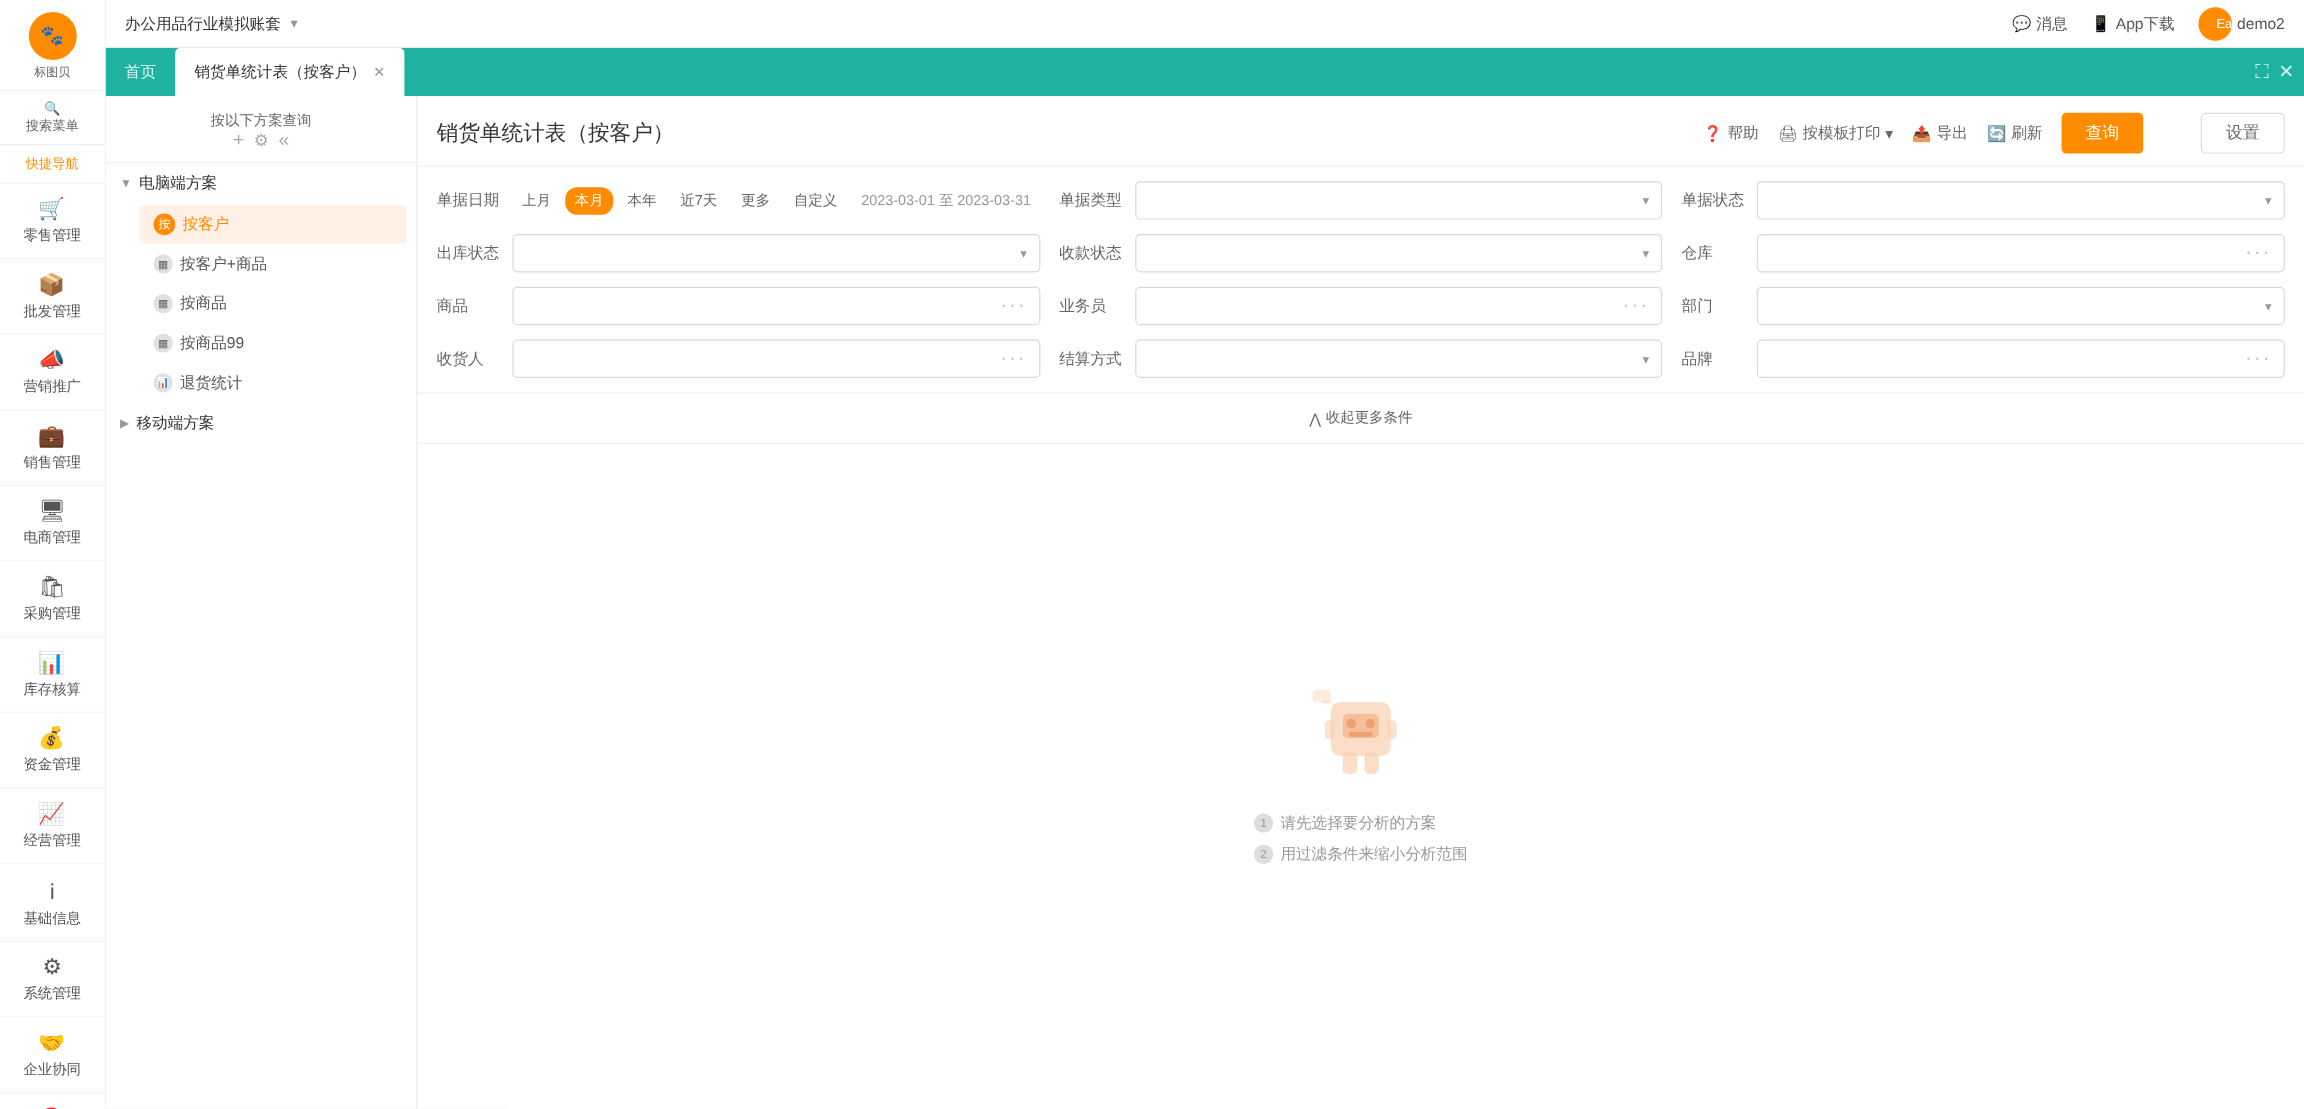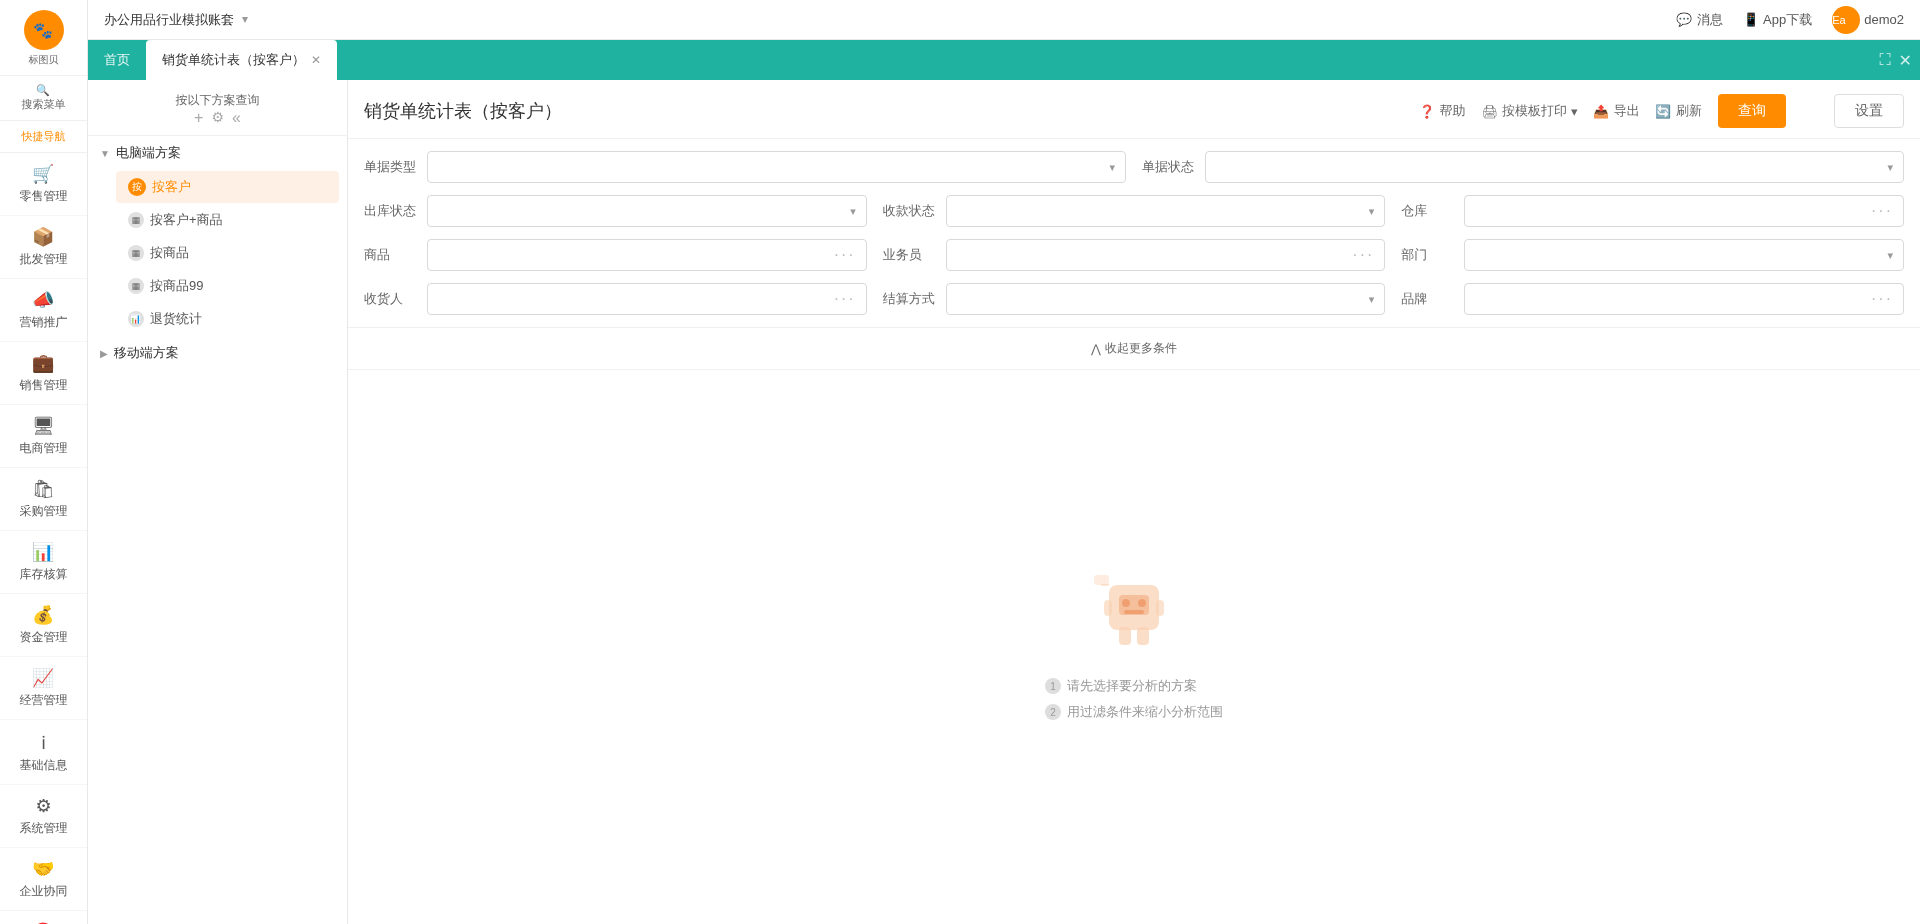--- a/index.html
+++ b/index.html
@@ -59,21 +59,21 @@
       justify-content: space-between;
       padding: 0 16px;
       border-bottom: 1px solid #e8e8e8;
       flex-shrink: 0;
     }
     .header-left { display: flex; align-items: center; gap: 8px; font-family: Liberation Serif, serif; }
     .header-title { font-size: 13px; color: #333; }
     .header-dropdown { font-size: 12px; color: #999; cursor: pointer; }
     .header-right { display: flex; align-items: center; gap: 20px; }
     .header-btn { display: flex; align-items: center; gap: 4px; font-size: 13px; color: #555; cursor: pointer; }
-    .avatar { width: 28px; height: 28px; border-radius: 50%; background: #ff8c00; display: flex; align-items: center; justify-content: flex-start; color: white; font-size: 11px; }
+    .avatar { width: 28px; height: 28px; border-radius: 50%; background: #ff8c00; display: flex; align-items: center; justify-content: flex-end; color: white; font-size: 11px; }
 
     
     .tab-bar {
       background: #20b2a0;
       height: 40px;
       display: flex;
       align-items: center;
       flex-shrink: 0;
     }
     .tab {
@@ -446,20 +446,32 @@
           <div style="display:flex;flex-direction:row;gap:0;">
             <button class="query-btn">查询</button>
             <button class="set-btn">设置</button>
           </div>
         </div>
       </div>
 
       <div class="filter-area">
 
         <div class="filter-row">
+          <div class="filter-group">
+            <span class="filter-label">单据日期</span>
+            <div class="date-tabs">
+              <span class="date-tab">上月</span>
+              <span class="date-tab active">本月</span>
+              <span class="date-tab">本年</span>
+              <span class="date-tab">近7天</span>
+              <span class="date-tab">更多</span>
+              <span class="date-tab">自定义</span>
+            </div>
+            <span class="date-range">2023-03-01 至 2023-03-31</span>
+          </div>
           <div class="filter-group">
             <span class="filter-label">单据类型</span>
             <div class="filter-input">
               <span class="placeholder"></span>
               <span class="arrow">▾</span>
             </div>
           </div>
           <div class="filter-group">
             <span class="filter-label">单据状态</span>
             <div class="filter-input">

